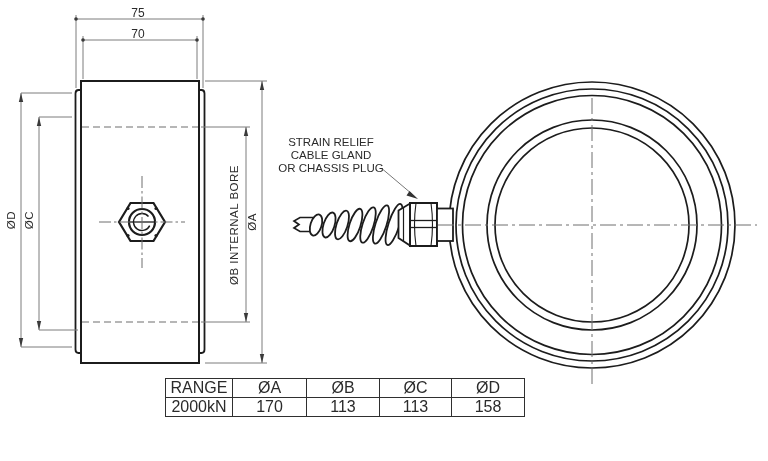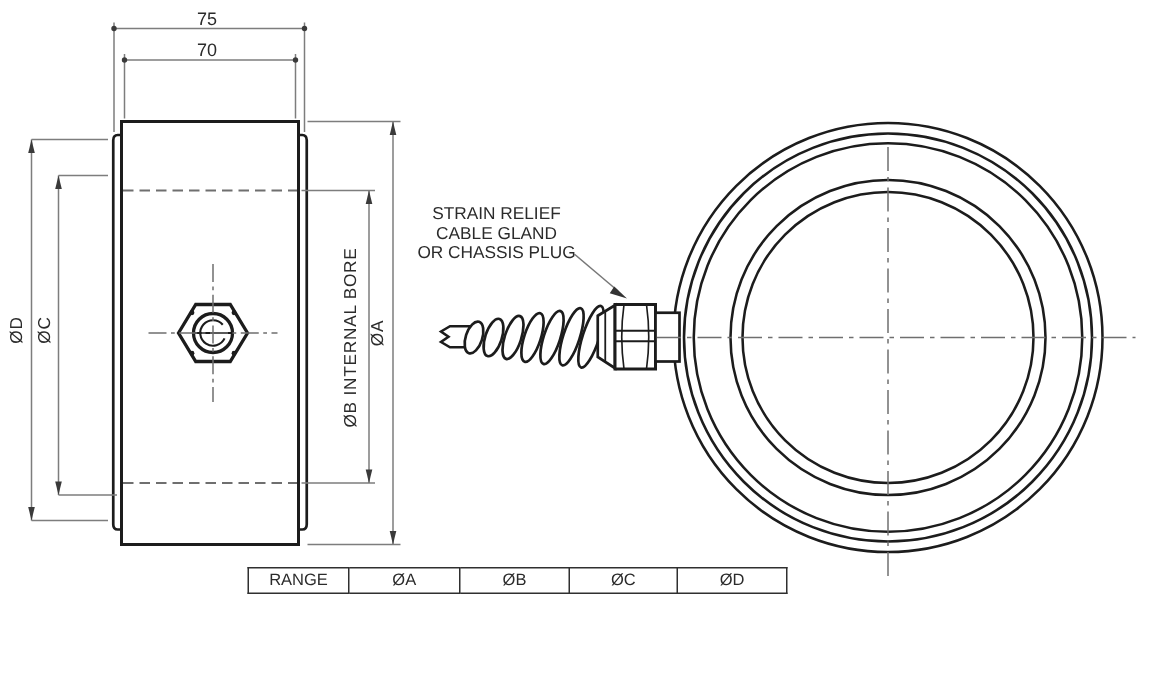--- a/index.html
+++ b/index.html
@@ -15,21 +15,21 @@
     font-family:"Liberation Sans", sans-serif;
     fill:#2b2b2b;
   }
   .dim-num{font-size:12px;}
   .dim-label{font-size:11.5px;letter-spacing:0.5px;}
   .note-text{font-size:11.5px;}
   .spec-table{
     position:absolute;left:165px;top:378px;
     border-collapse:collapse;
     table-layout:fixed;
-    font-size:11px;color:#2b2b2b;
+    font-size:16px;color:#2b2b2b;
   }
   .spec-table td{
     border:1.4px solid #2f2f2f;
     height:15.8px;
     padding:0 2px;
     text-align:center;
     vertical-align:middle;
     white-space:nowrap;
   }
   .c0{width:62px}.c1{width:69px}.c2{width:68px}.c3{width:67px}.c4{width:68px}
@@ -162,16 +162,23 @@
 
   <table class="spec-table">
     <tbody>
       <tr>
         <td class="c0">RANGE</td>
         <td class="c1">ØA</td>
         <td class="c2">ØB</td>
         <td class="c3">ØC</td>
         <td class="c4">ØD</td>
       </tr>
+      <tr>
+        <td>2000kN</td>
+        <td>170</td>
+        <td>113</td>
+        <td>113</td>
+        <td>158</td>
+      </tr>
     </tbody>
   </table>
 
 </div>
 
 </body></html>

